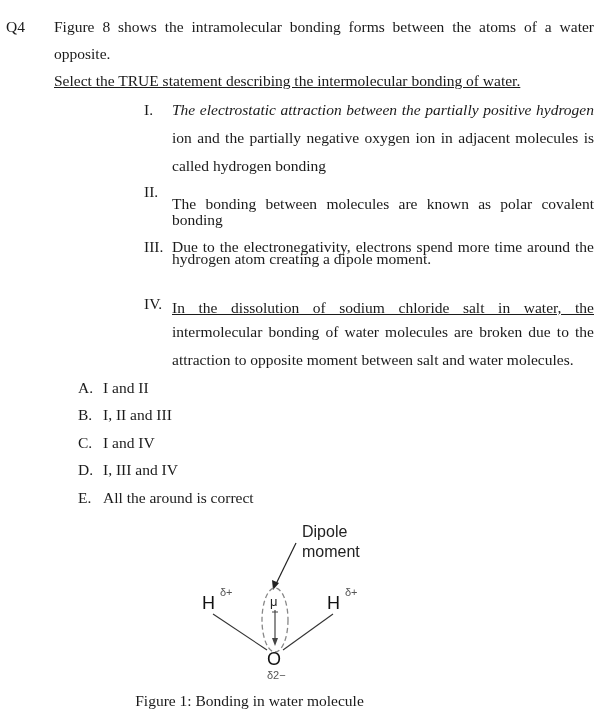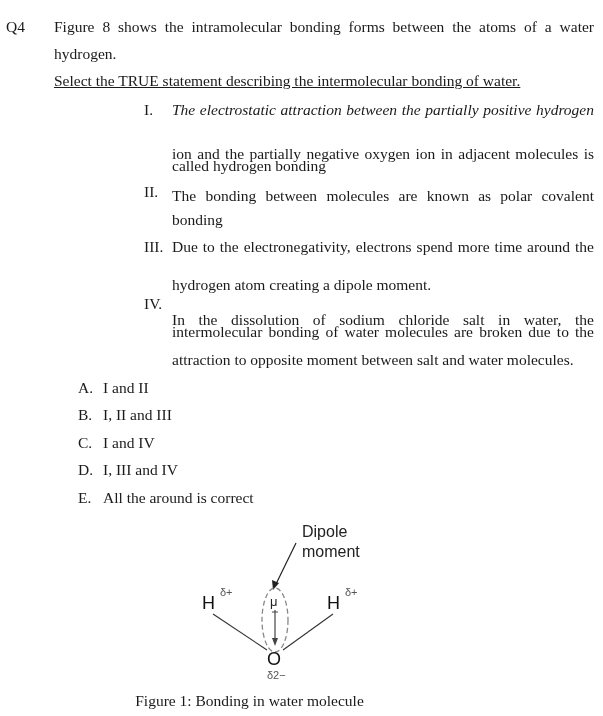--- a/index.html
+++ b/index.html
@@ -21,45 +21,45 @@
   .opt .letter { position: absolute; left: 0; }
   .opt .text { position: absolute; left: 25px; white-space: nowrap; }
   .caption { left: 0; width: 499px; text-align: center; top: 692px; }
   svg text { font-family: "Liberation Sans", "DejaVu Sans", sans-serif; }
 </style>
 </head>
 <body>
 
 <div class="abs qnum">Q4</div>
 <div class="abs stem1">Figure 8 shows the intramolecular bonding forms between the atoms of a water</div>
-<div class="abs stem2">hydrogen.</div>
+<div class="abs stem2">opposite.</div>
 <div class="abs stem3">Select the TRUE statement describing the intermolecular bonding of water.</div>
 
 <div class="stmt" style="top:101px;">
   <span class="roman">I.</span>
   <div class="line j" style="top:0;font-style:italic;">The electrostatic attraction between the partially positive hydrogen</div>
-  <div class="line j" style="top:44px;">ion and the partially negative oxygen ion in adjacent molecules is</div>
+  <div class="line j" style="top:28px;">ion and the partially negative oxygen ion in adjacent molecules is</div>
   <div class="line" style="top:56px;">called hydrogen bonding</div>
 </div>
 
 <div class="stmt" style="top:183px;">
   <span class="roman">II.</span>
-  <div class="line j" style="top:4px;">The bonding between molecules are known as polar covalent</div>
+  <div class="line j" style="top:12px;">The bonding between molecules are known as polar covalent</div>
   <div class="line" style="top:28px;">bonding</div>
 </div>
 
 <div class="stmt" style="top:238px;">
   <span class="roman">III.</span>
   <div class="line j" style="top:0;">Due to the electronegativity, electrons spend more time around the</div>
-  <div class="line" style="top:38px;">hydrogen atom creating a dipole moment.</div>
+  <div class="line" style="top:12px;">hydrogen atom creating a dipole moment.</div>
 </div>
 
 <div class="stmt" style="top:295px;">
   <span class="roman">IV.</span>
-  <div class="line j" style="top:16px;">In the dissolution of sodium chloride salt in water, the</div>
+  <div class="line j" style="top:4px;text-decoration:underline;">In the dissolution of sodium chloride salt in water, the</div>
   <div class="line j" style="top:28px;">intermolecular bonding of water molecules are broken due to the</div>
   <div class="line" style="top:56px;">attraction to opposite moment between salt and water molecules.</div>
 </div>
 
 <div class="opt" style="top:379px;">
   <span class="letter">A.</span>
   <span class="text">I and II</span>
 </div>
 <div class="opt" style="top:406px;">
   <span class="letter">B.</span>

